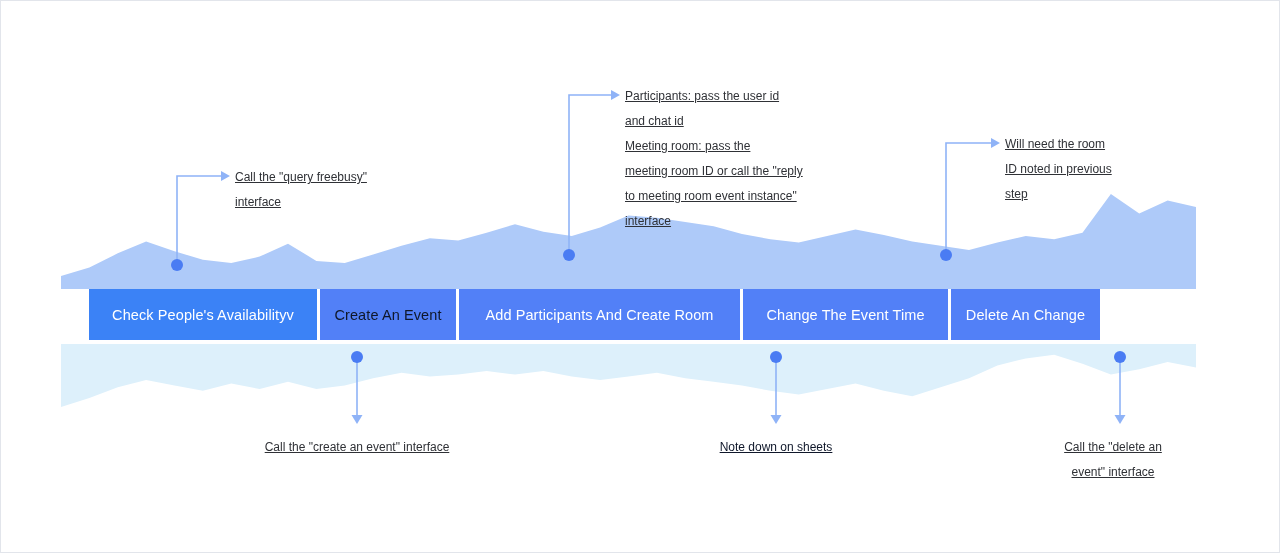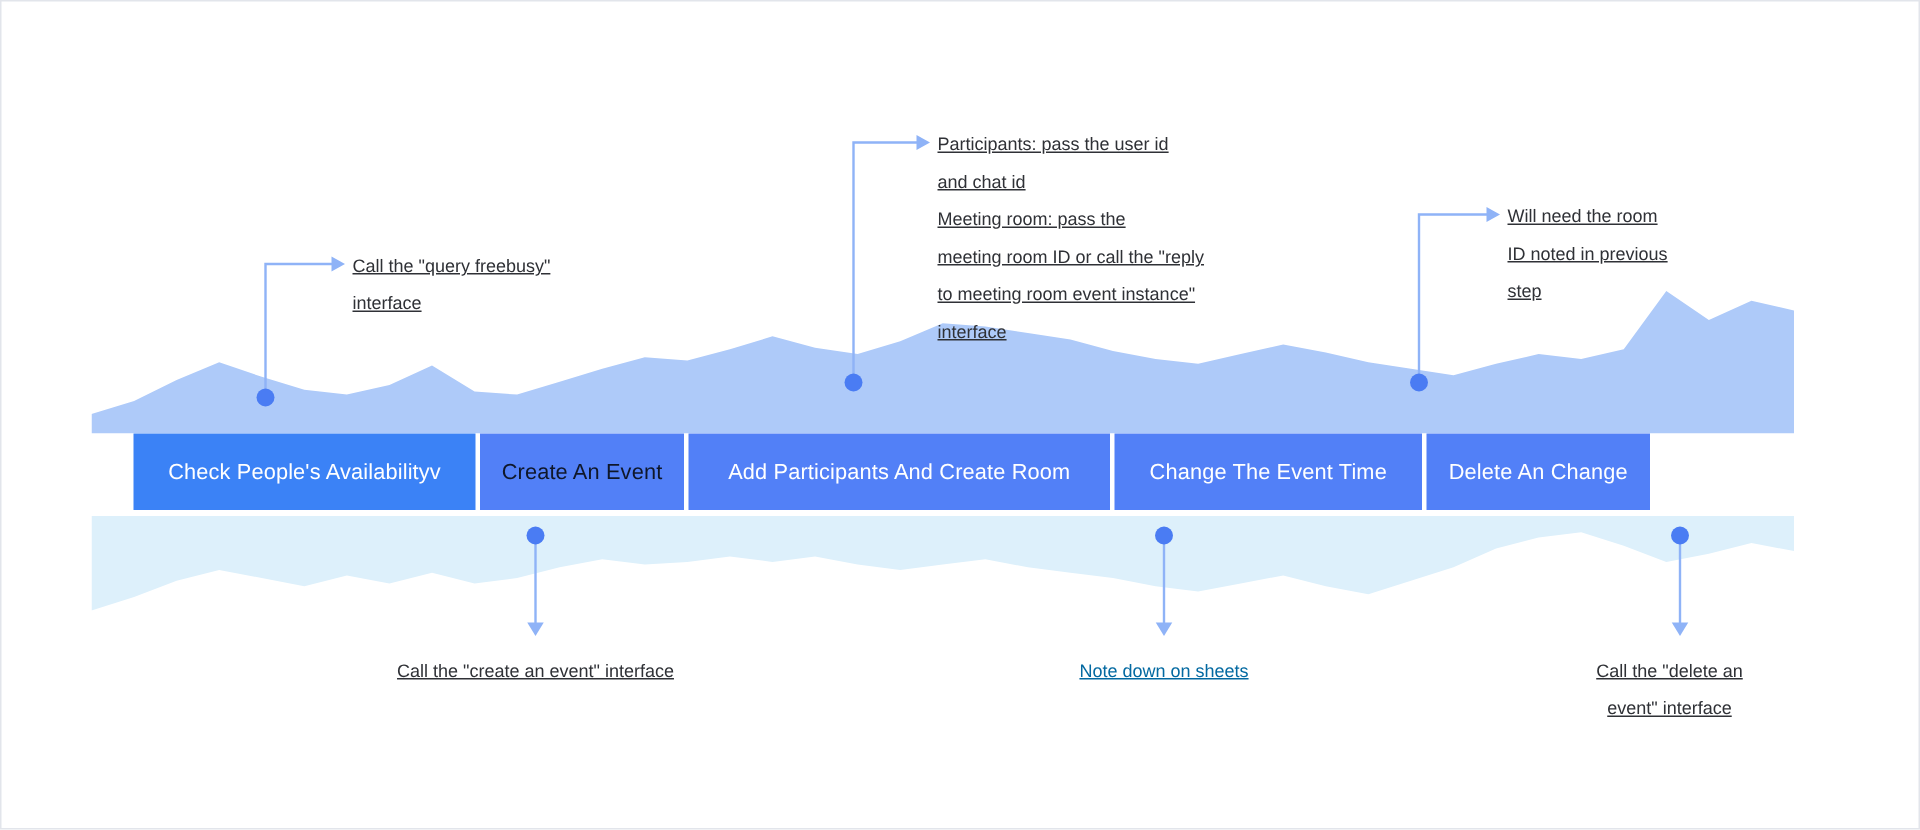--- a/index.html
+++ b/index.html
@@ -126,21 +126,21 @@
       <div class="annotation" style="left: 624px; top: 83px; width: 320px; color: rgb(47, 49, 54);">Participants: pass the user id
 and chat id
 Meeting room: pass the
 meeting room ID or call the "reply
 to meeting room event instance"
 interface</div>
       <div class="annotation" style="left: 1004px; top: 131px; width: 200px; color: rgb(47, 49, 54);">Will need the room
 ID noted in previous
 step</div>
       <div class="annotation center" style="left: 195px; top: 434px; width: 322px; color: rgb(47, 49, 54);">Call the "create an event" interface</div>
-      <div class="annotation center" style="left: 670px; top: 434px; width: 210px; color: #0369a1;">Note down on sheets</div>
+      <div class="annotation center" style="left: 670px; top: 434px; width: 210px; color: #0f172a;">Note down on sheets</div>
       <div class="annotation center" style="left: 1022px; top: 434px; width: 180px; color: rgb(47, 49, 54);">Call the "delete an
 event" interface</div>
     </div>
   <div id="connector-layer">
       <div class="connector" style="left: 168px; top: 167px; width: 72px; height: 109px;">
         <svg width="72" height="109">
           <path d="M8 97 L8 8 L53 8" stroke="#8fb3f7" stroke-width="1.6" fill="none"></path>
           <path d="M52 3 L61 8 L52 13 Z" fill="#8fb3f7"></path>
           <circle cx="8" cy="97" r="6" fill="#4a7cf3"></circle>
         </svg>

